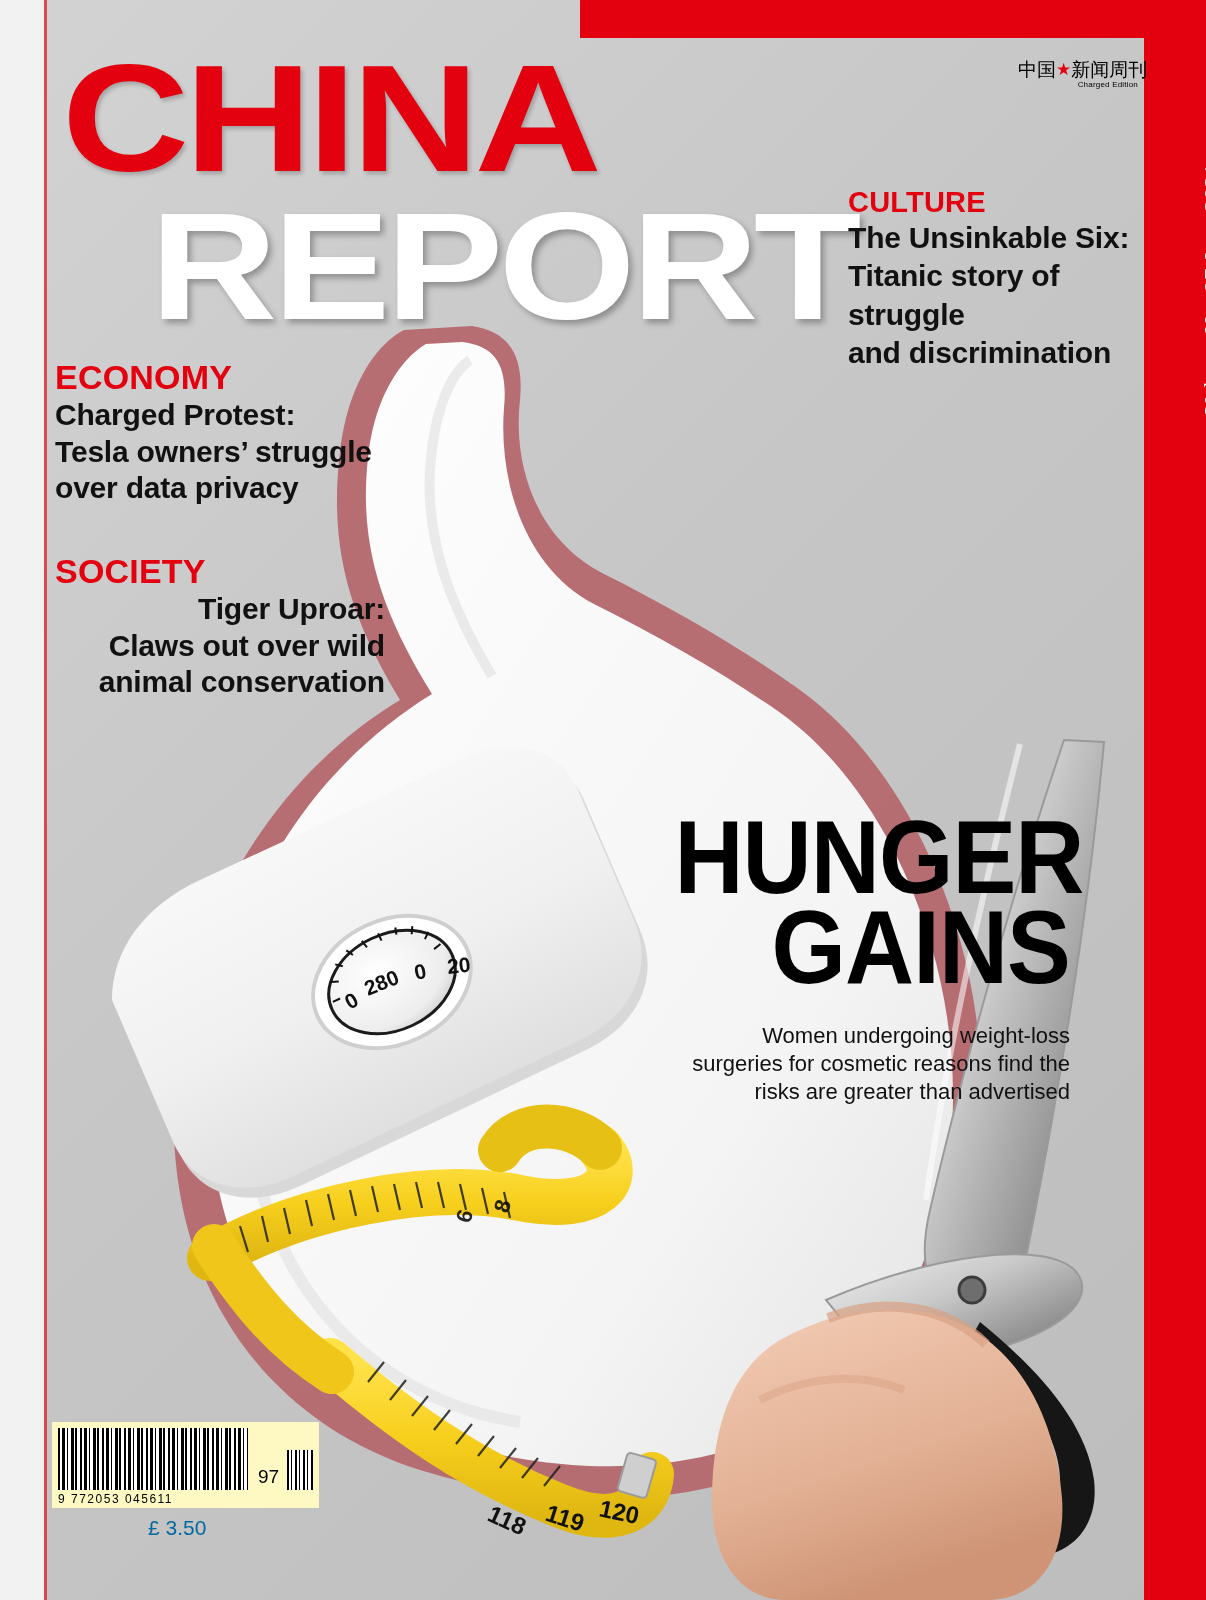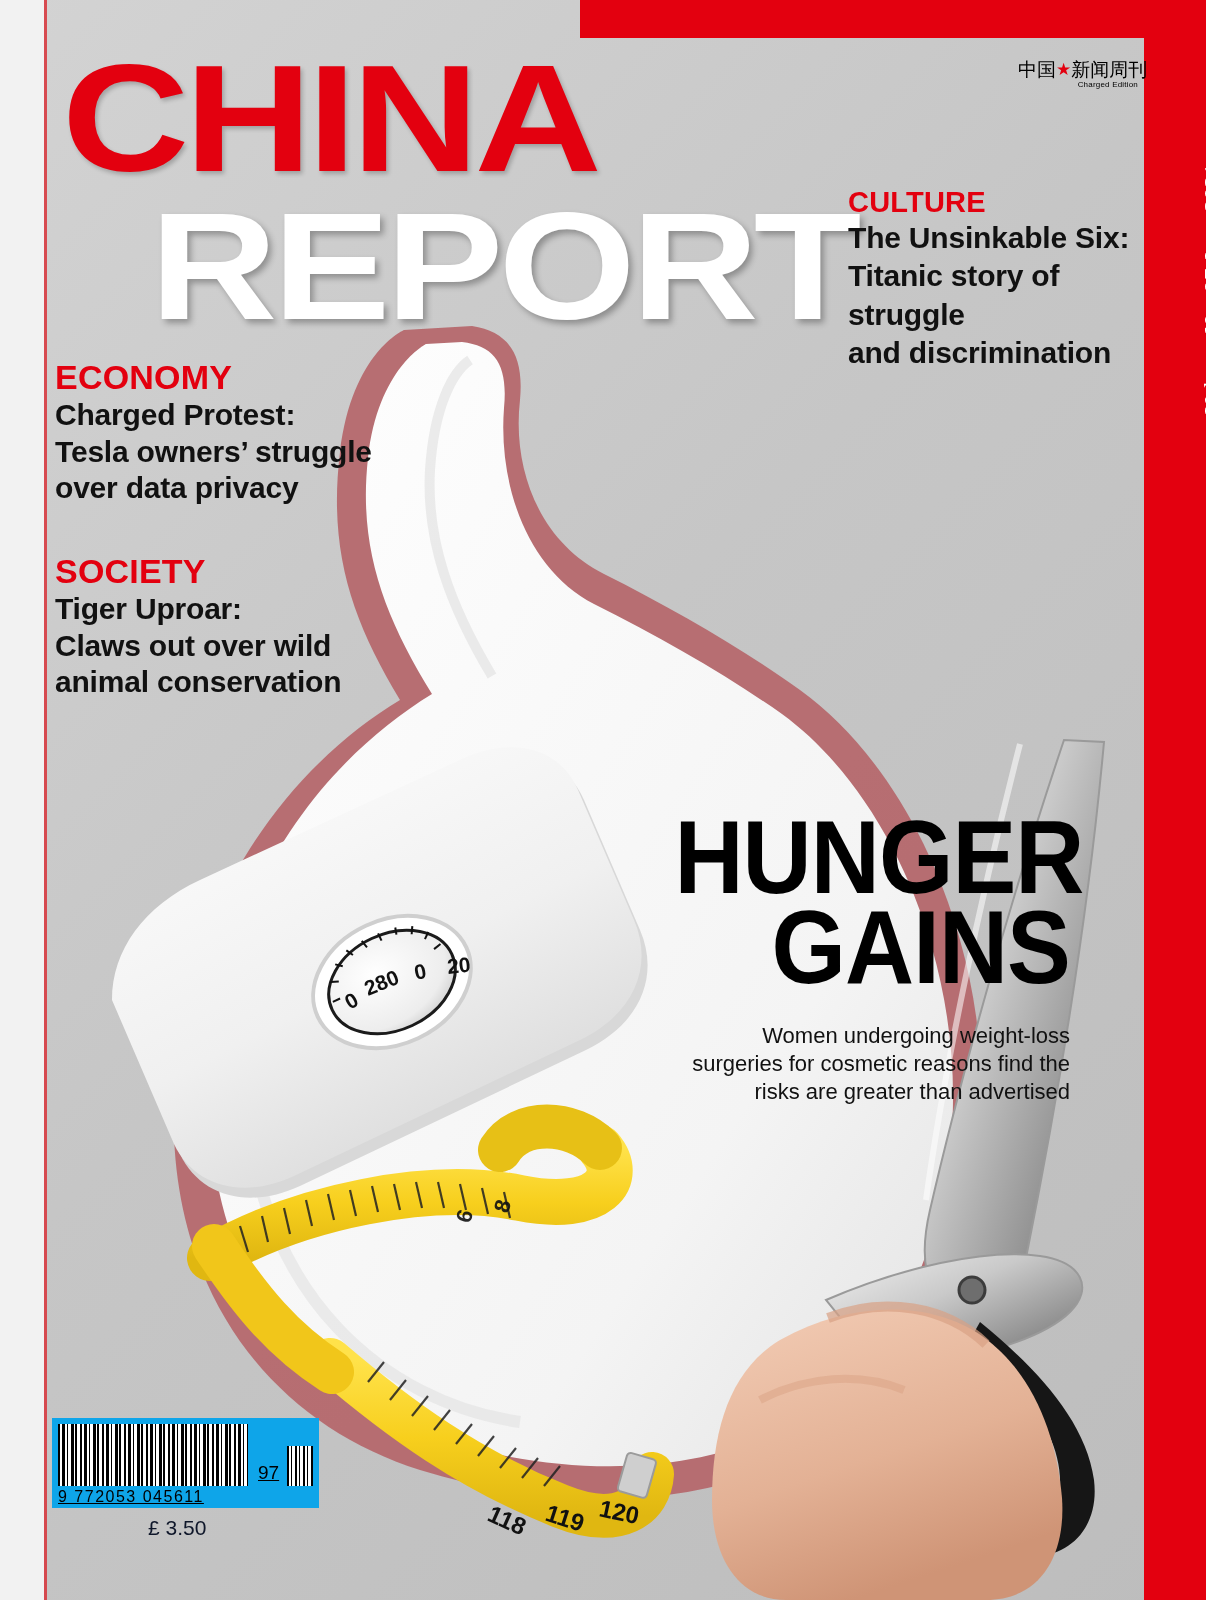--- a/index.html
+++ b/index.html
@@ -213,24 +213,23 @@
   }
 
   
   .barcode-area {
     position: absolute;
     left: 52px;
     bottom: 60px;
     width: 250px;
   }
   .barcode-box {
-    background: #0ea5e9;
+    background: #fef9c3;
     padding: 6px 6px 2px 6px;
     display: inline-block;
-    text-decoration: underline;
   }
   .bars {
     height: 62px;
     width: 190px;
     background:
       repeating-linear-gradient(90deg,
         #000 0px, #000 2px, #fff 2px, #fff 4px,
         #000 4px, #000 7px, #fff 7px, #fff 9px,
         #000 9px, #000 10px, #fff 10px, #fff 13px,
         #000 13px, #000 16px, #fff 16px, #fff 17px,
@@ -248,29 +247,29 @@
   .barcode-row { display: flex; align-items: flex-end; }
   .issue-num {
     font-family: "Liberation Sans", sans-serif;
     font-size: 19px;
     color: #000;
     margin-left: 10px;
     margin-bottom: 2px;
   }
   .ean-digits {
     font-family: "Liberation Sans", sans-serif;
-    font-size: 16px;
+    font-size: 12px;
     color: #000;
     letter-spacing: 1.5px;
     margin-top: 2px;
   }
   .price {
     font-family: "Liberation Sans", sans-serif;
     font-size: 21px;
-    color: #0f172a;
+    color: #0369a1;
     margin-top: 8px;
     margin-left: 96px;
   }
 
   
   .art { position: absolute; inset: 0; pointer-events: none; }
 </style>
 </head>
 <body>
 
@@ -497,21 +496,21 @@
 
   <div class="block-economy">
     <div class="kicker">ECONOMY</div>
     <div class="blurb" style="white-space:pre-line;">Charged Protest:
 Tesla owners’ struggle
 over data privacy</div>
   </div>
 
   <div class="block-society">
     <div class="kicker">SOCIETY</div>
-    <div class="blurb" style="white-space:pre-line;">Tiger Uproar:
+    <div class="blurb" style="white-space:pre-line;text-align:right;">Tiger Uproar:
 Claws out over wild
 animal conservation</div>
   </div>
 
   <div class="block-culture">
     <div class="kicker">CULTURE</div>
     <div class="blurb" style="white-space:pre-line;">The Unsinkable Six:
 Titanic story of struggle
 and discrimination</div>
   </div>

